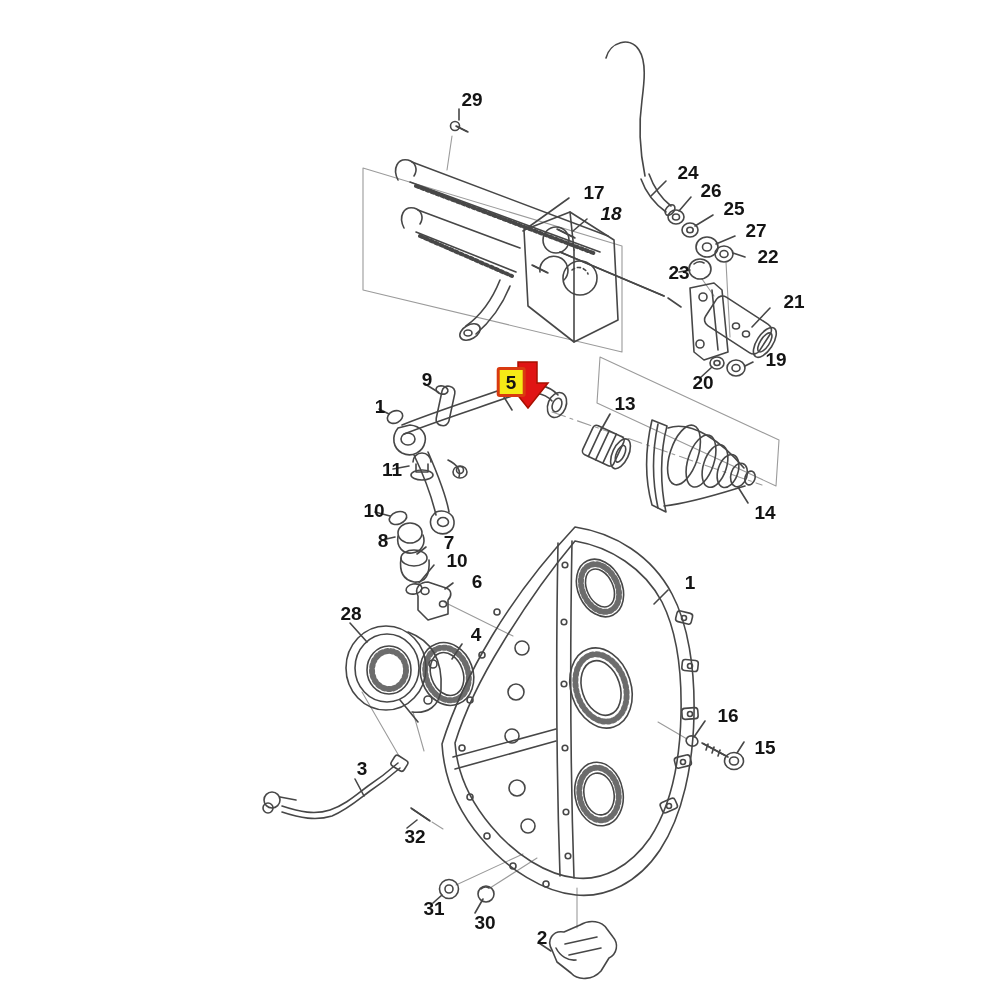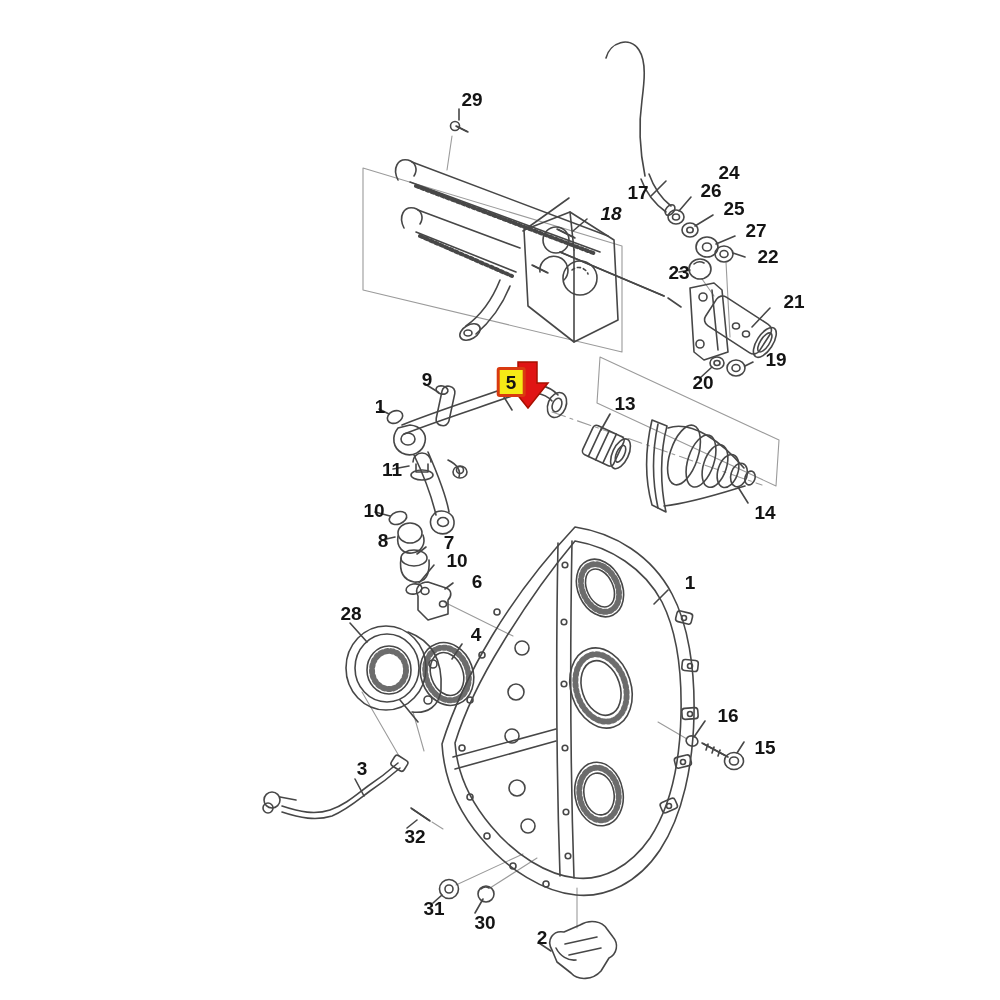--- a/index.html
+++ b/index.html
@@ -353,23 +353,23 @@
     <line x1="539" y1="943" x2="551" y2="951"></line>
   </g>
 </svg>
 
 <svg class="hl-arrow" style="left:506px;top:360px;" width="50" height="54" viewBox="0 0 50 54">
   <polygon points="12,2 31,2 31,23 42,23 22,48 2,23 12,23" stroke="#a81000" stroke-width="1.5" fill="#e01414"></polygon>
 </svg>
 
 <div class="label-layer">
       <div class="part-label" style="left: 460px; top: 99px;">29</div>
-      <div class="part-label" style="left: 582px; top: 192px; margin-left: 44px;">17</div>
+      <div class="part-label" style="left: 582px; top: 192px;">17</div>
       <div class="part-label" style="left: 599px; top: 213px; font-style: italic;">18</div>
-      <div class="part-label" style="left: 676px; top: 172px; margin-left: 41px;">24</div>
+      <div class="part-label" style="left: 676px; top: 172px;">24</div>
       <div class="part-label" style="left: 699px; top: 190px;">26</div>
       <div class="part-label" style="left: 722px; top: 208px;">25</div>
       <div class="part-label" style="left: 744px; top: 230px;">27</div>
       <div class="part-label" style="left: 756px; top: 256px;">22</div>
       <div class="part-label" style="left: 667px; top: 272px;">23</div>
       <div class="part-label" style="left: 782px; top: 301px;">21</div>
       <div class="part-label" style="left: 764px; top: 359px;">19</div>
       <div class="part-label" style="left: 691px; top: 382px; text-align: center;">20</div>
       <div class="part-label" style="left: 415px; top: 379px;">9</div>
       <div class="part-label" style="left: 368px; top: 406px;">1</div>

